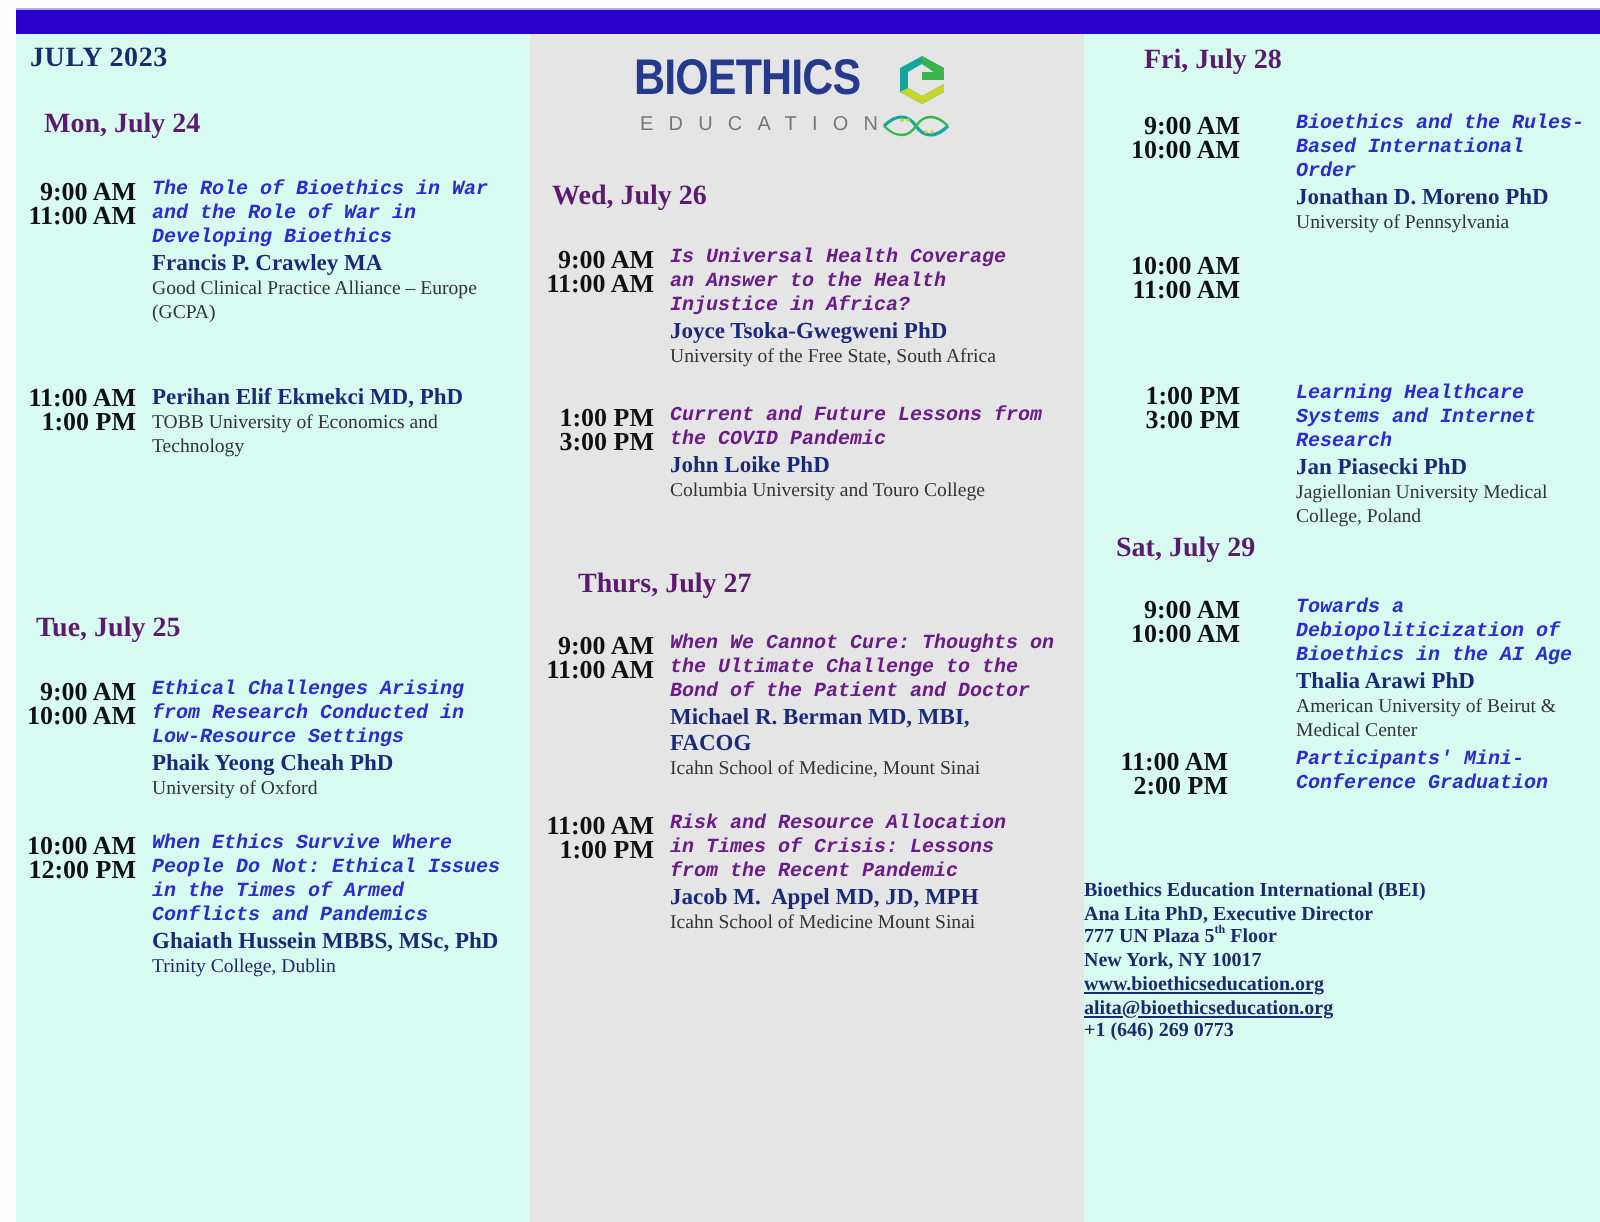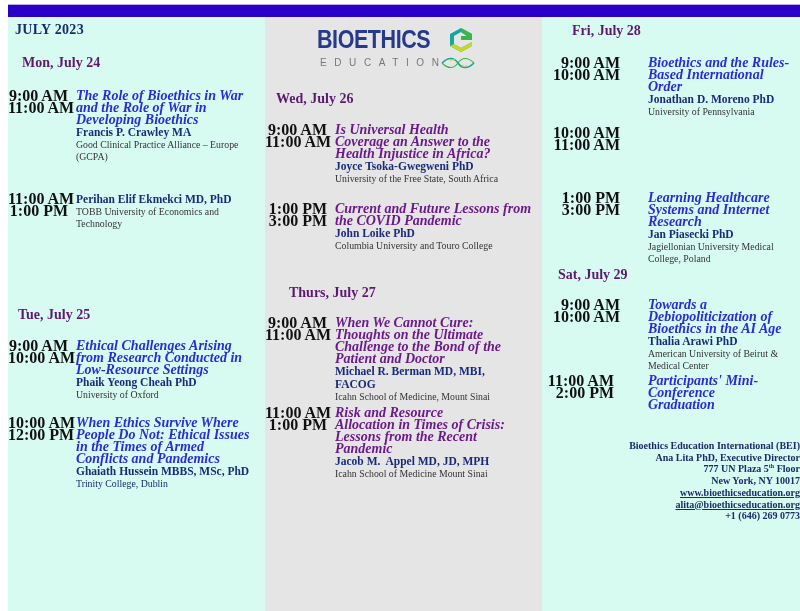--- a/index.html
+++ b/index.html
@@ -7,35 +7,35 @@
   body { position: relative; font-family: "Liberation Serif", serif; }
   .topbar { position: absolute; left: 8px; top: 4px; width: 792px; height: 13px; background: #2a00c8; border-top: 1px solid #b9acee; }
   .col { position: absolute; top: 17px; height: 594px; }
   .col-left { left: 8px; width: 257px; background: #d7fbf1; }
   .col-mid { left: 265px; width: 277px; background: #e5e5e5; }
   .col-right { left: 542px; width: 258px; background: #d7fbf1; }
 
   .month { position: absolute; left: 7px; top: 5px; font-weight: bold; font-size: 14px; color: #1a2a6b; letter-spacing: 0.3px; }
   .day { position: absolute; font-weight: bold; font-size: 14px; color: #5c1a6e; }
   .session { position: absolute; display: flex; }
-  .times { width: 55px; text-align: right; font-weight: bold; font-size: 16px; color: #111; line-height: 12px; padding-right: 0; }
+  .times { width: 55px; text-align: right; font-weight: bold; font-size: 13px; color: #111; line-height: 12px; padding-right: 0; }
   .times div { white-space: nowrap; }
   .body { padding-left: 8px; }
-  .title { font-family: Liberation Serif, serif; font-style: italic; font-weight: bold; font-size: 14px; line-height: 12px; color: #2b2bd4; }
+  .title { font-family: Liberation Mono, monospace; font-style: italic; font-weight: bold; font-size: 10px; line-height: 12px; color: #2b2bd4; }
   .title.purple { color: #6b1a8a; }
   .speaker { font-weight: bold; font-size: 11.5px; line-height: 13px; color: #1a2a7a; }
   .affil { font-size: 9.8px; line-height: 12px; color: #333; }
 
   .logo { position: absolute; left: 52px; top: 8px; width: 180px; height: 50px; }
   .logo-main { position: absolute; left: 0; top: 0; font-family: "Liberation Sans", sans-serif; font-weight: bold; font-size: 25px; color: #253a8c; letter-spacing: -0.5px; transform: scaleX(0.86); transform-origin: left top; }
   .logo-sub { position: absolute; left: 3px; top: 32px; font-family: "Liberation Sans", sans-serif; font-size: 10px; color: #777; letter-spacing: 7.6px; }
   .logo-e { position: absolute; left: 131px; top: 2px; width: 26px; height: 26px; }
   .logo-wave { position: absolute; left: 124px; top: 32px; width: 34px; height: 12px; }
 
-  .contact { position: absolute; left: 0; top: 423px; width: 258px; text-align: right; font-weight: bold; font-size: 10px; line-height: 11.7px; color: #1a2a6b; padding-left: 40px; }
+  .contact { position: absolute; left: 0; top: 423px; width: 258px; text-align: left; font-weight: bold; font-size: 10px; line-height: 11.7px; color: #1a2a6b; }
   .contact a, .contact .link { color: #1a2a6b; text-decoration: underline; }
   sup { font-size: 6px; vertical-align: super; line-height: 0; }
 </style>
 </head>
 <body>
 
 <div class="topbar"></div>
 
 <div class="col col-left">
   <div class="month">JULY 2023</div>

